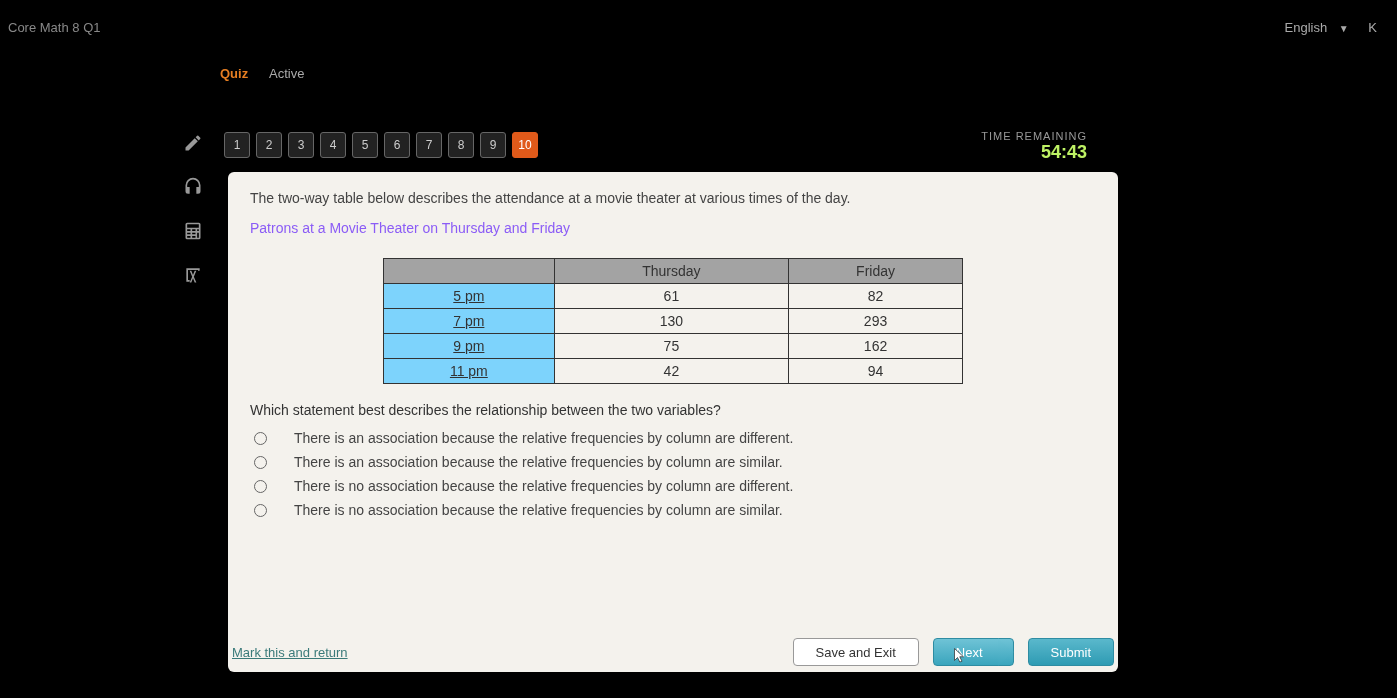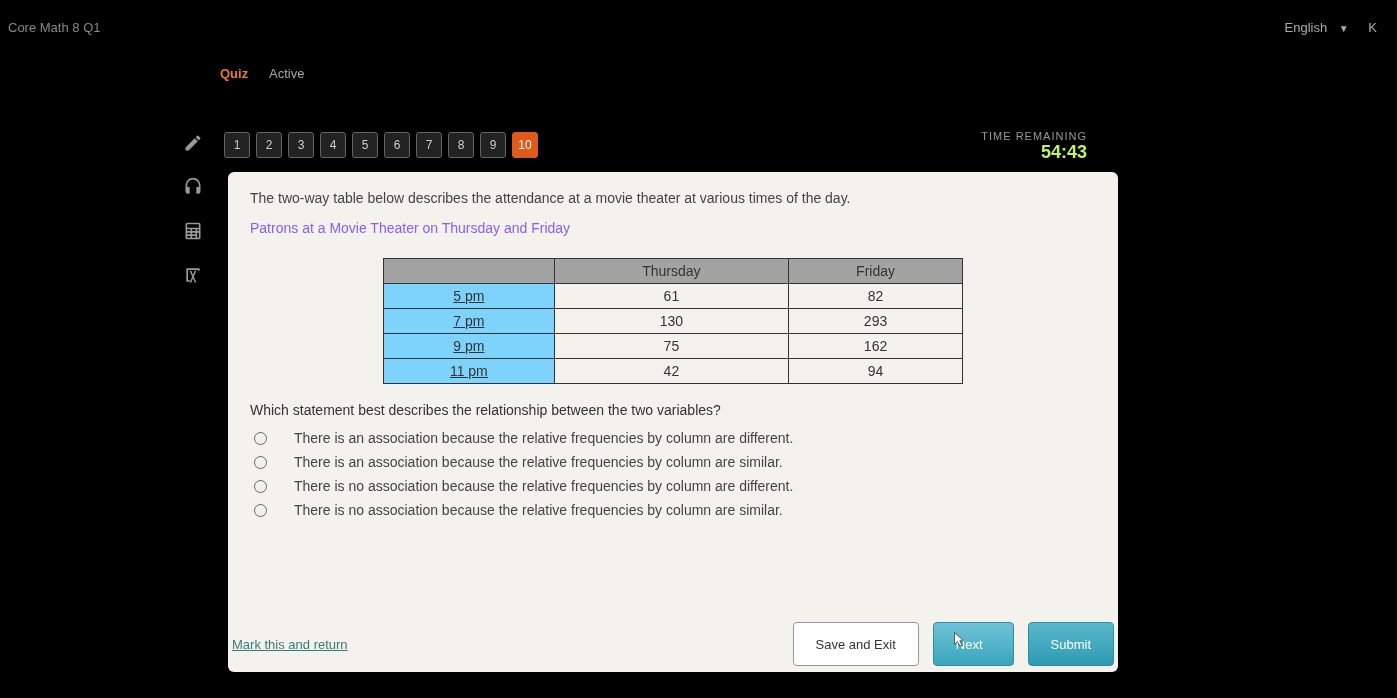--- a/index.html
+++ b/index.html
@@ -154,21 +154,21 @@
     padding: 0 4px;
   }
   .mark-return {
     color: #3a7a7a;
     text-decoration: underline;
     font-size: 13px;
     cursor: pointer;
   }
   .footer-spacer { flex: 1; }
   .btn {
-    height: 44px;
+    height: 28px;
     padding: 0 22px;
     margin-left: 14px;
     border-radius: 4px;
     font-size: 13px;
     display: flex; align-items: center; justify-content: center;
     cursor: pointer;
     position: relative;
   }
   .btn-save {
     background: #fff;

